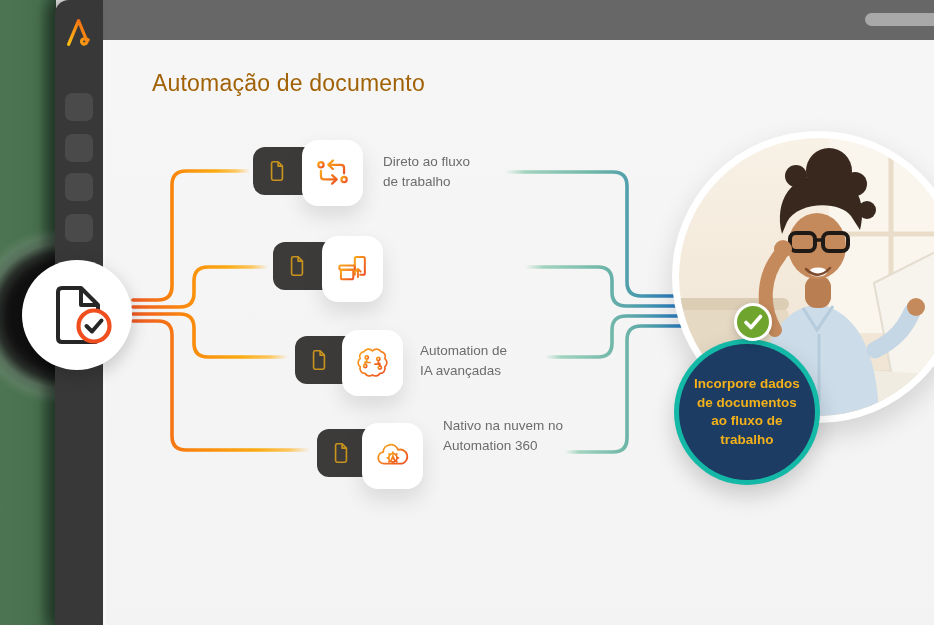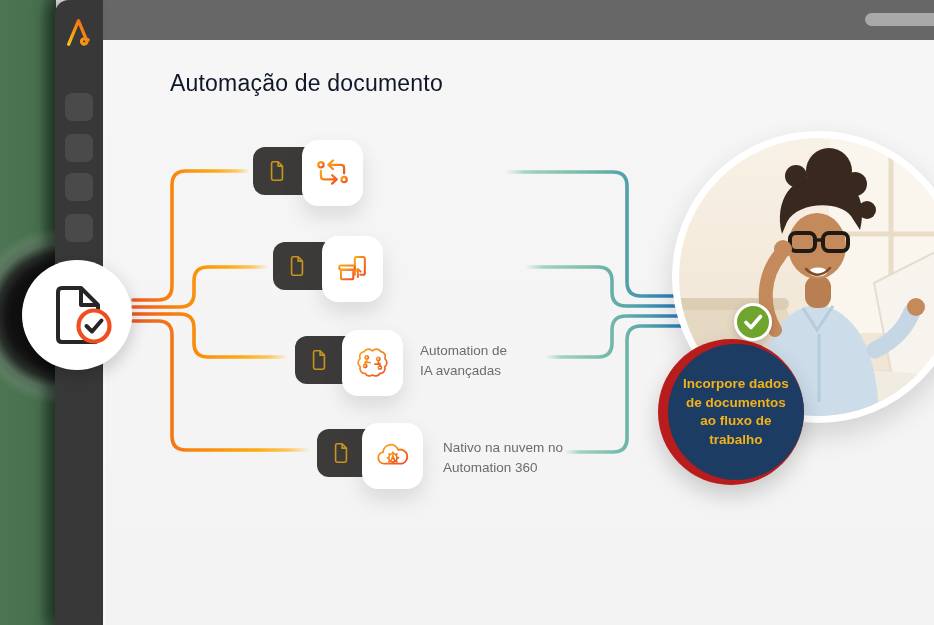--- a/index.html
+++ b/index.html
@@ -23,43 +23,43 @@
   .nav-sq { position:absolute; left:10px; width:28px; height:28px; border-radius:7px;
     background:#4a4a4a; }
   
   .topbar { position:absolute; left:103px; top:0; width:831px; height:40px; background:#666766; }
   .pill { position:absolute; left:865px; top:13px; width:80px; height:13px; border-radius:7px;
     background:#a9a9a9; }
   
   .main-bg { position:absolute; left:103px; top:40px; width:831px; height:585px;
     background:linear-gradient(180deg,#f5f6f5 0%,#f2f3f2 100%);
     border-left:3px solid #fbfbfa; }
-  .page-title { position:absolute; left:170px; top:70px; font-size:23px; color:#0f172a;
+  .page-title { position:absolute; left:152px; top:70px; font-size:23px; color:#a16207;
     font-weight:500; letter-spacing:.2px; }
   svg.lines { position:absolute; left:0; top:0; }
   
   .tile-dark { position:absolute; width:62px; height:48px; border-radius:12px; background:#3d3b39; }
   .tile-dark svg { position:absolute; left:11px; top:11px; }
   .tile-white { position:absolute; width:61px; height:66px; border-radius:16px; background:#ffffff;
     box-shadow:0 10px 20px rgba(60,60,60,.14); }
   .tile-white svg { position:absolute; left:12px; top:14px; }
   .feature-label { position:absolute; font-size:13.5px; line-height:19.5px; color:#6c6c6c;
     font-weight:500; white-space:pre-line; }
   
   .hub-circle { position:absolute; left:22px; top:260px; width:110px; height:110px;
     border-radius:50%; background:#ffffff; box-shadow:0 6px 18px rgba(0,0,0,.2); }
   
   .photo-ring { position:absolute; left:672px; top:131px; width:292px; height:292px;
     border-radius:50%; background:#ffffff; box-shadow:0 12px 28px rgba(0,0,0,.14); }
   .photo-inner { position:absolute; left:7px; top:7px; width:278px; height:278px;
     border-radius:50%; overflow:hidden; }
   
-  .callout-ring { position:absolute; left:658px; top:339px; width:146px; height:146px;
-    border-radius:50%; background:#b91c1c; box-shadow:0 10px 22px rgba(0,0,0,.18);
-    display:flex; align-items:center; justify-content:flex-end; }
+  .callout-ring { position:absolute; left:674px; top:339px; width:146px; height:146px;
+    border-radius:50%; background:#14b8a6; box-shadow:0 10px 22px rgba(0,0,0,.18);
+    display:flex; align-items:center; justify-content:center; }
   .callout-inner { width:136px; height:136px; border-radius:50%; background:#1c3c63;
     display:flex; align-items:center; justify-content:center; text-align:center; }
   .callout-text { color:#f3b11a; font-weight:bold; font-size:13.5px; line-height:18.5px;
     white-space:pre-line; }
   
   .badge { position:absolute; left:734px; top:303px; width:38px; height:38px; border-radius:50%;
     background:#6fa52f; border:3px solid #ffffff; box-shadow:0 3px 8px rgba(0,0,0,.18); }
 </style>
 </head>
 <body>
@@ -179,20 +179,22 @@
   <div class="tile-white" style="left:302px; top:140px">
     <svg width="37" height="37" viewBox="0 0 48 48">
       <g fill="none" stroke="url(#gradIcon)" stroke-width="2.9" stroke-linecap="round" stroke-linejoin="round">
         <circle cx="9" cy="14" r="3.4"></circle>
         <path d="M39,25 V18 Q39,14 35,14 H19 M24.5,8.5 L18.5,14 L24.5,19.5"></path>
         <circle cx="39" cy="33" r="3.4"></circle>
         <path d="M9,22 V29 Q9,33 13,33 H29 M23.5,27.5 L29.5,33 L23.5,38.5"></path>
       </g>
     </svg>
   </div>
+  <div class="feature-label" style="left:383px; top:152px">Direto ao fluxo
+de trabalho</div>
 
   <div class="tile-dark" style="left:273px; top:242px">
     <svg width="26" height="26" viewBox="0 0 24 24">
       <path d="M8.5,3.5 H13 L17,7.5 V19 Q17,20.5 15.5,20.5 H8.5 Q7,20.5 7,19 V5 Q7,3.5 8.5,3.5 Z M13,3.5 V7.5 H17" fill="none" stroke="#c9941d" stroke-width="1.5" stroke-linejoin="round"></path>
     </svg>
   </div>
   <div class="tile-white" style="left:322px; top:236px">
     <svg width="37" height="37" viewBox="0 0 48 48">
       <g fill="none" stroke="url(#gradIcon)" stroke-width="2.6" stroke-linecap="round" stroke-linejoin="round">
         <path d="M27,32 V11 Q27,9 29,9 H38 Q40,9 40,11 V30 Q40,32 38,32 H34"></path>
@@ -235,21 +237,21 @@
       <g fill="none" stroke="url(#gradIcon)" stroke-width="2.4" stroke-linecap="round" stroke-linejoin="round">
         <path d="M36.5,34.5 H13 A7.5,7.5 0 0 1 11.8,19.6 A10,10 0 0 1 31.2,16.6 A7.2,7.2 0 0 1 36.5,34.5 Z"></path>
         <circle cx="24.5" cy="27" r="5.4"></circle>
         <path d="M24.5,19.8 V21.6 M24.5,32.4 V34.2 M17.3,27 H19.1 M29.9,27 H31.7 M19.4,21.9 L20.7,23.2 M28.3,30.8 L29.6,32.1 M29.6,21.9 L28.3,23.2 M20.7,30.8 L19.4,32.1"></path>
       </g>
       <g fill="none" stroke="url(#gradIcon)" stroke-width="1.8" stroke-linecap="round" stroke-linejoin="round">
         <path d="M24.5,23.8 L22.2,30.4 M24.5,23.8 L26.8,30.4 M23,28.2 H26"></path>
       </g>
     </svg>
   </div>
-  <div class="feature-label" style="left:443px; top:438px">Nativo na nuvem no
+  <div class="feature-label" style="left:443px; top:416px">Nativo na nuvem no
 Automation 360</div>
 
   <div class="hub-circle">
     <svg width="110" height="110" viewBox="0 0 110 110">
       <path d="M40,28 H59 L76,45 V78 Q76,82 72,82 H40 Q36,82 36,78 V32 Q36,28 40,28 Z M59,28 V45 H76" fill="#ffffff" stroke="#262626" stroke-width="4" stroke-linejoin="round"></path>
       <circle cx="72" cy="66" r="15.5" fill="#ffffff" stroke="#f04e1f" stroke-width="4.2"></circle>
       <path d="M64.5,66 L70,71.5 L79.5,60.5" fill="none" stroke="#262626" stroke-width="4" stroke-linecap="round" stroke-linejoin="round"></path>
     </svg>
   </div>
 

